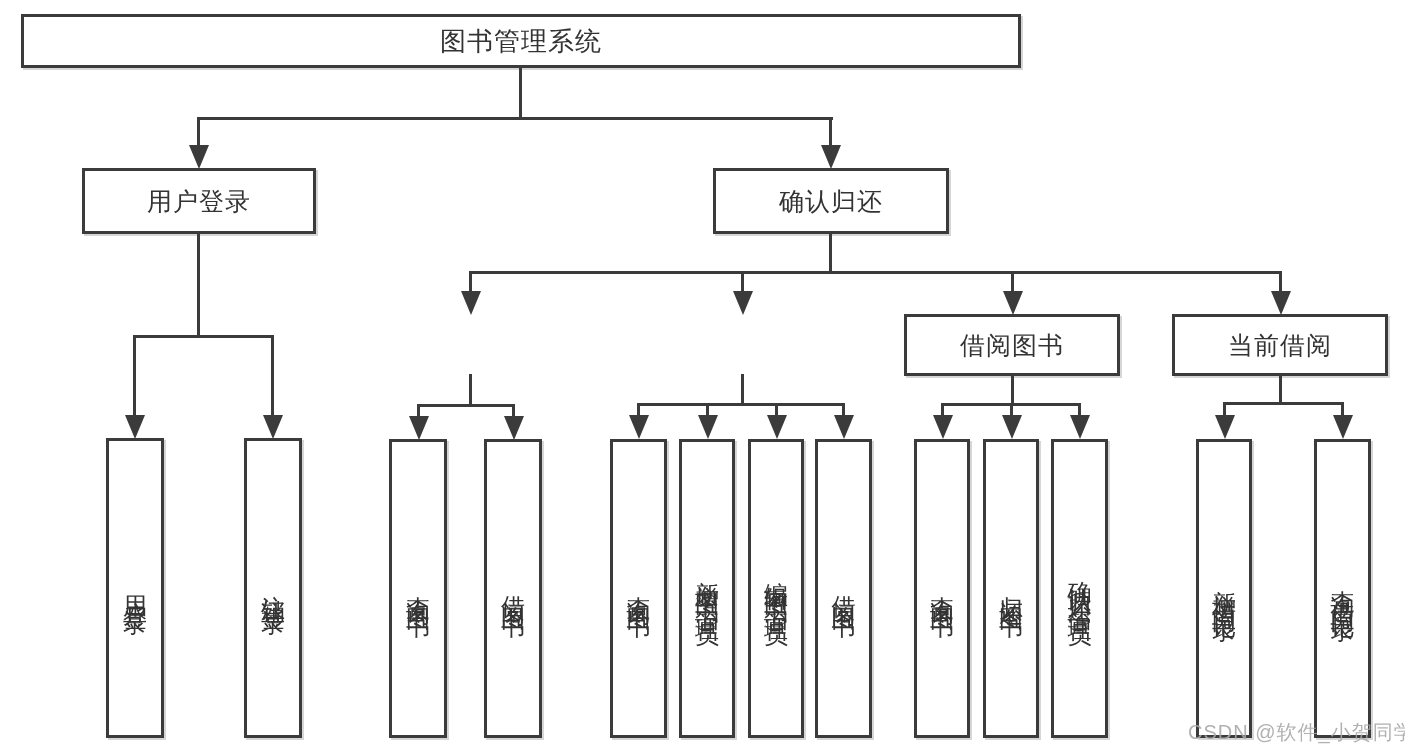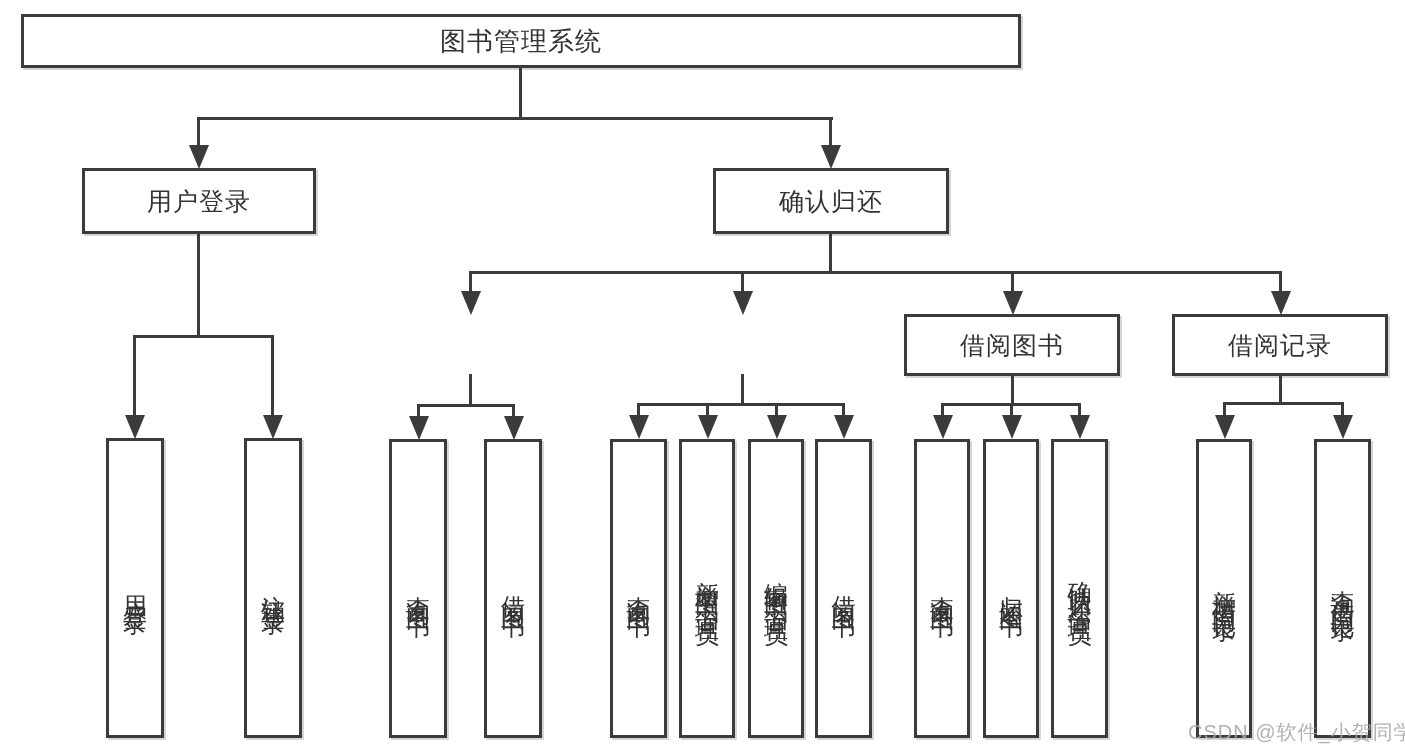--- a/index.html
+++ b/index.html
@@ -89,21 +89,21 @@
   <div class="vline" style="left:469px; top:271px; height:22px;"></div>
   <div class="arrow" style="left:461px; top:291px;"></div>
   <div class="vline" style="left:741px; top:271px; height:22px;"></div>
   <div class="arrow" style="left:733px; top:291px;"></div>
   <div class="vline" style="left:1011px; top:271px; height:22px;"></div>
   <div class="arrow" style="left:1003px; top:291px;"></div>
   <div class="vline" style="left:1279px; top:271px; height:22px;"></div>
   <div class="arrow" style="left:1271px; top:291px;"></div>
 
   <div class="box mid-box" style="left:904px; top:314px; width:216px; height:62px;">借阅图书</div>
-  <div class="box mid-box" style="left:1172px; top:314px; width:216px; height:62px;">借阅记录</div>
+  <div class="box mid-box" style="left:1172px; top:314px; width:216px; height:62px;">当前借阅</div>
 
   <div class="vline" style="left:469px; top:374px; height:33px;"></div>
   <div class="hline" style="left:417px; top:404px; width:98px;"></div>
   <div class="vline" style="left:417px; top:404px; height:14px;"></div>
   <div class="arrow" style="left:409px; top:416px;"></div>
   <div class="vline" style="left:512px; top:404px; height:14px;"></div>
   <div class="arrow" style="left:504px; top:416px;"></div>
 
   <div class="box vbox" style="left:389px; top:439px; width:58px; height:299px;">
     <span>查询图书</span>

